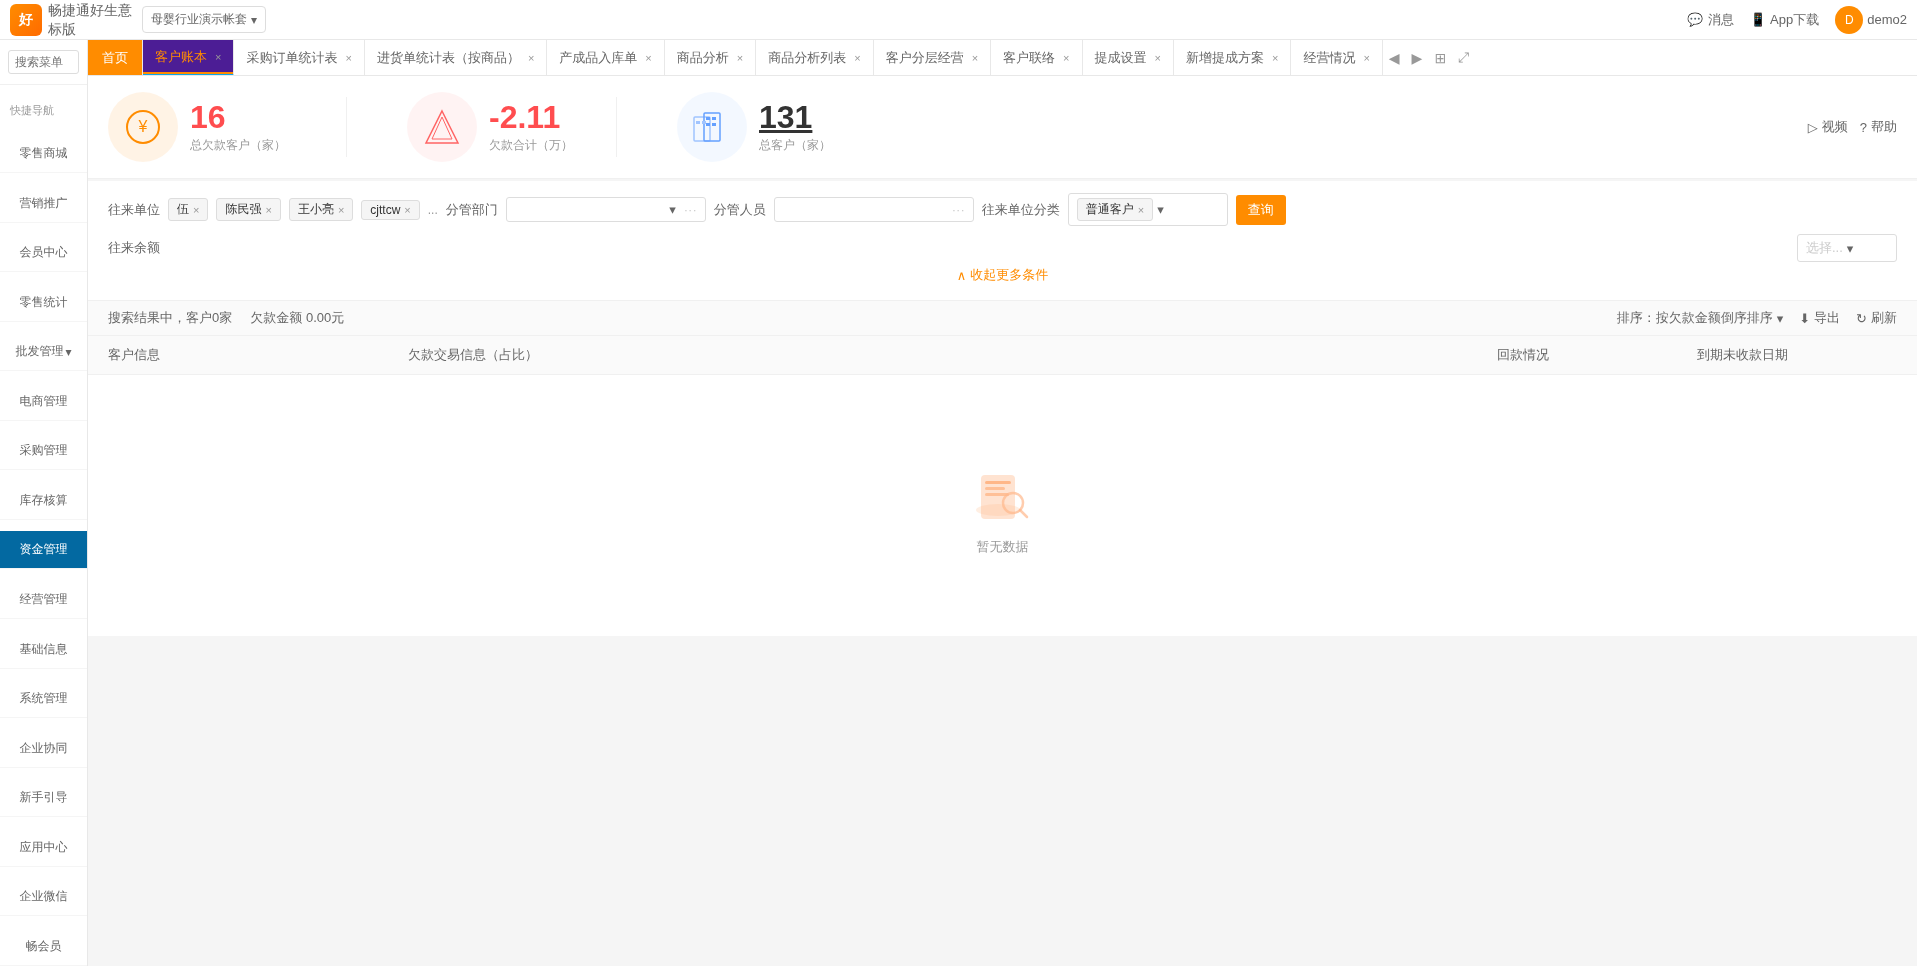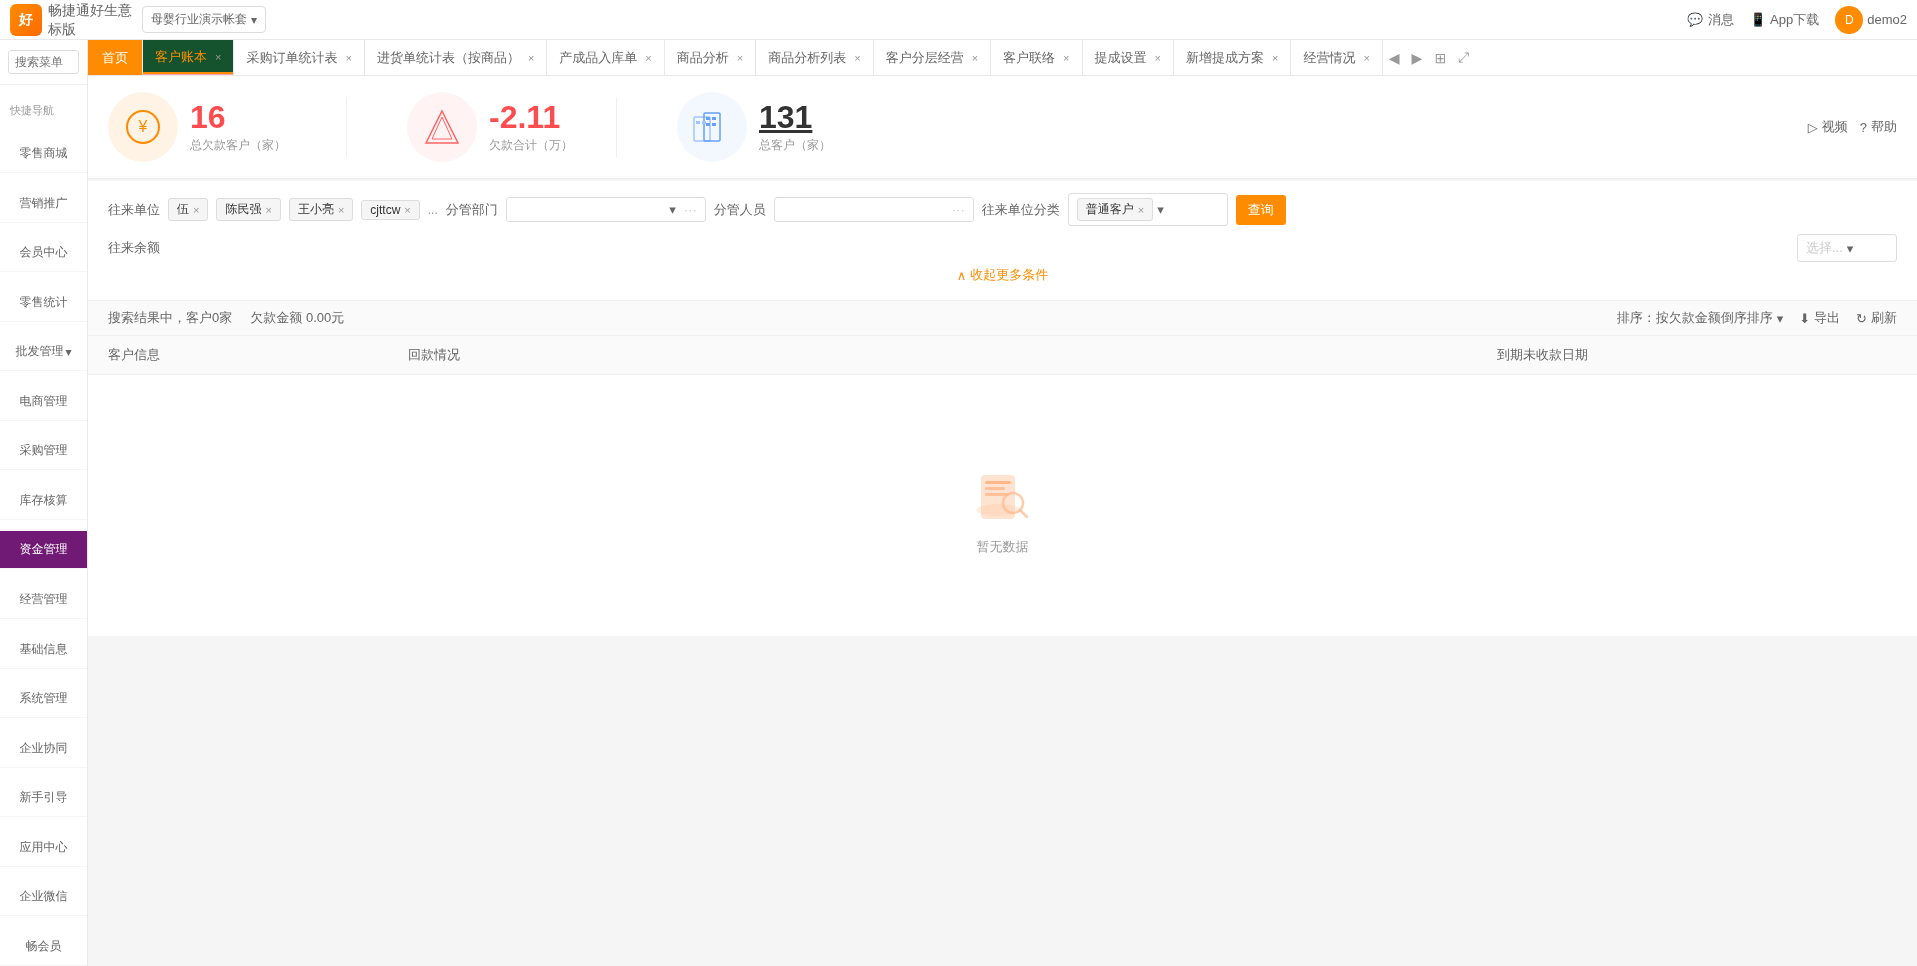--- a/index.html
+++ b/index.html
@@ -18,32 +18,32 @@
     .logo-area { display: flex; align-items: center; gap: 6px; min-width: 80px; }
     .logo-icon { width: 32px; height: 32px; background: linear-gradient(135deg, #ff8c00, #ff6b00); border-radius: 6px; display: flex; align-items: center; justify-content: center; color: white; font-size: 14px; font-weight: bold; }
     .logo-text { font-size: 14px; color: #666; line-height: 1.3; }
     .selector-btn { display: flex; align-items: center; gap: 4px; padding: 4px 8px; border: 1px solid #ddd; border-radius: 4px; cursor: pointer; font-size: 12px; color: #666; background: #fff; }
     .top-actions { margin-left: auto; display: flex; align-items: center; gap: 16px; }
     .top-action-item { display: flex; align-items: center; gap: 4px; font-size: 13px; color: #666; cursor: pointer; }
     .user-avatar { width: 28px; height: 28px; border-radius: 50%; background: #ff8c00; display: flex; align-items: center; justify-content: center; color: white; font-size: 12px; }
 
     
     .tab-item { display: flex; align-items: center; gap: 4px; padding: 0 12px; height: 36px; font-size: 13px; color: #666; cursor: pointer; white-space: nowrap; border-right: 1px solid #e8e8e8; flex-shrink: 0; position: relative; }
-    .tab-item.active { color: #ff8c00; background: #14532d; border-bottom: 2px solid #fca5a5; }
+    .tab-item.active { color: #ff8c00; background: #4c1d95; border-bottom: 2px solid #0ea5e9; }
     .tab-item.active::after { content: ''; position: absolute; bottom: 0; left: 0; right: 0; height: 2px; background: #ff8c00; }
     .tab-home { background: #ff8c00; color: white; padding: 0 14px; }
     .tab-close { font-size: 11px; color: #999; margin-left: 4px; }
     .tab-scroll-btn { padding: 0 6px; cursor: pointer; color: #999; font-size: 14px; display: flex; align-items: center; }
 
     
     .sidebar-search { padding: 10px 8px; border-bottom: 1px solid #f0f0f0; }
     .sidebar-search-input { width: 100%; padding: 4px 6px; border: 1px solid #ddd; border-radius: 3px; font-size: 12px; }
     .sidebar-nav-label { padding: 6px 10px; font-size: 11px; color: #999; }
     .sidebar-item { padding: 10px 8px; text-align: center; font-size: 12px; color: #666; cursor: pointer; border-bottom: 1px solid #f5f5f5; }
-    .sidebar-item.active { background: #701a75; color: white; }
+    .sidebar-item.active { background: #0369a1; color: white; }
     .sidebar-item.has-arrow { display: flex; align-items: center; justify-content: center; gap: 2px; }
 
     
     .stats-row { display: flex; background: #fff; margin-bottom: 2px; padding: 16px 20px; align-items: center; gap: 0; border-bottom: 1px solid #f0f0f0; }
     .stat-value { font-size: 32px; font-weight: bold; color: #ff4d4f; line-height: 1; }
     .stat-value.dark { color: #333; text-decoration: underline; }
     .stat-label { font-size: 12px; color: #999; margin-top: 4px; }
     .stat-icon-circle { width: 70px; height: 70px; border-radius: 50%; display: flex; align-items: center; justify-content: center; margin-right: 12px; }
     .stat-icon-circle.orange { background: rgba(255, 140, 0, 0.1); color: #ff8c00; }
     .stat-icon-circle.pink { background: rgba(255, 100, 100, 0.08); color: #ff6464; }
@@ -340,20 +340,21 @@
             <div class="result-action">
               <span>↻</span>
               <span>刷新</span>
             </div>
           </div>
         </div>
 
         <div class="table-area">
           <div class="table-header">
             <div>客户信息</div>
+            <div>欠款交易信息（占比）</div>
             <div>回款情况</div>
             <div>到期未收款日期</div>
           </div>
 
           <div class="table-empty">
             <div>
               <svg width="80" height="80" viewBox="0 0 80 80" fill="none">
 
                 <ellipse cx="35" cy="55" rx="22" ry="6" fill="#ffe0c8" opacity="0.5"></ellipse>
                 <rect x="18" y="20" width="34" height="44" rx="4" fill="#ffb88c" opacity="0.4"></rect>

